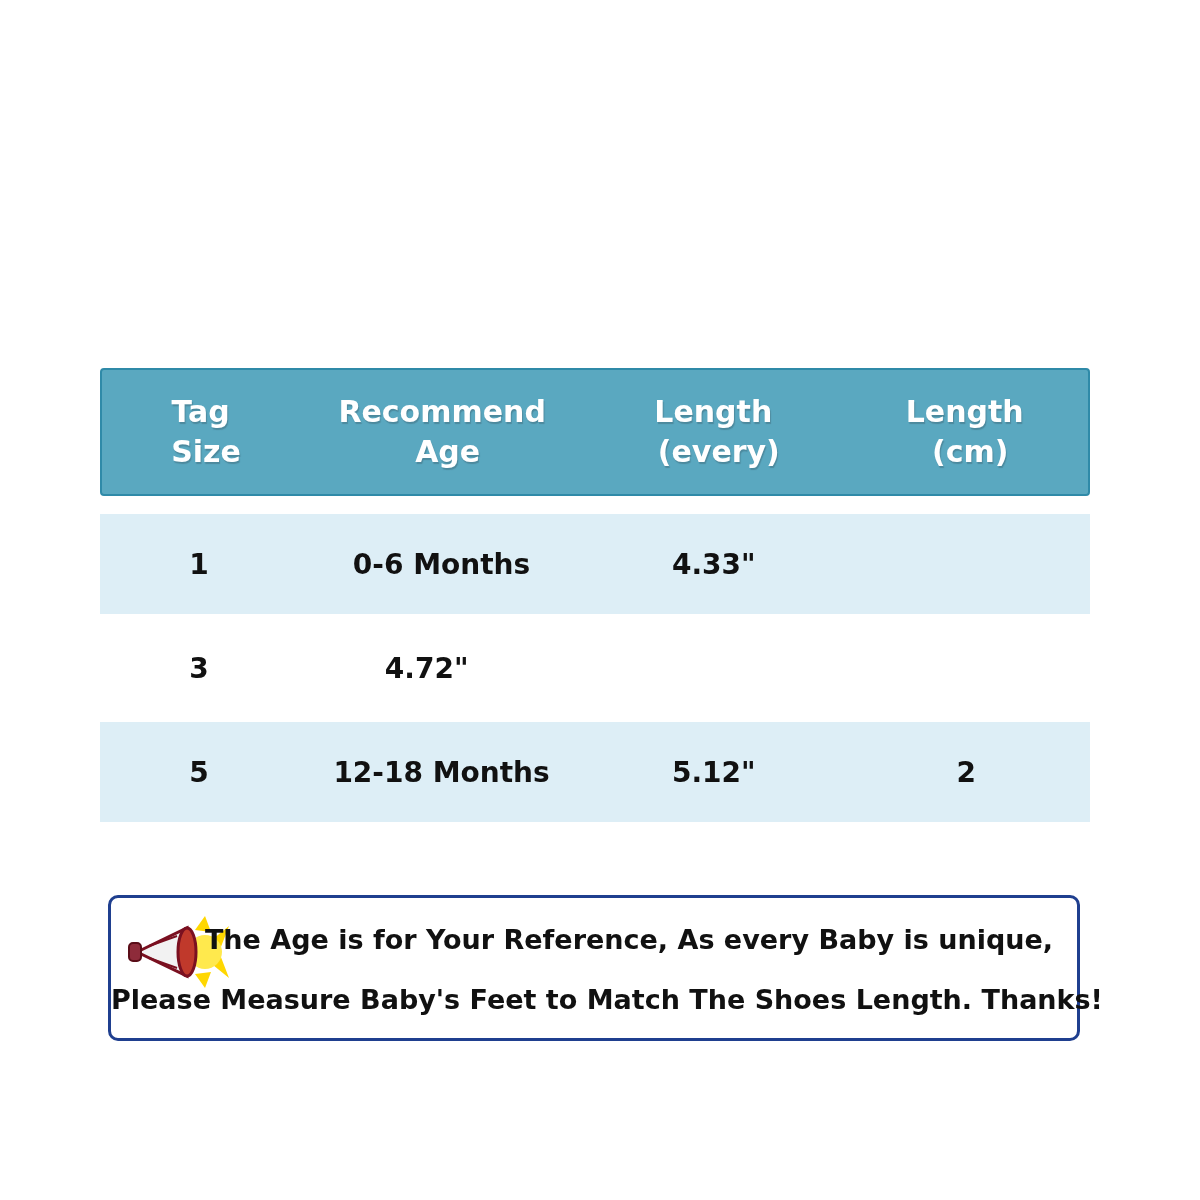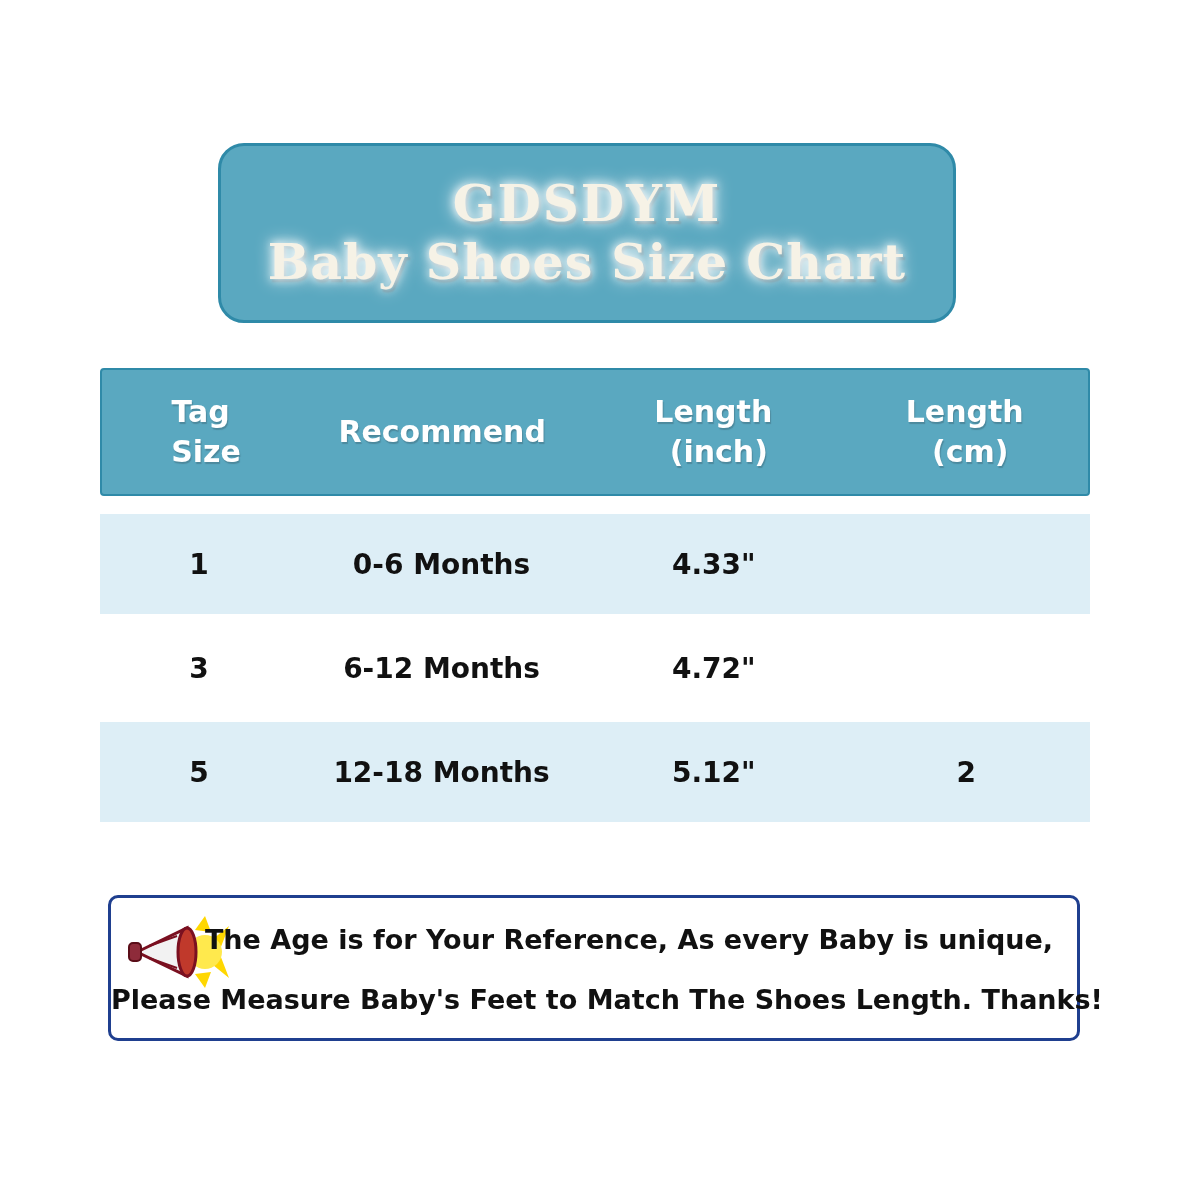--- a/index.html
+++ b/index.html
@@ -139,56 +139,52 @@
     top: 18px;
     width: 110px;
     height: 72px;
   }
 </style>
 </head>
 <body>
 
 <div class="page">
 
-  <div class="title-banner">
-    <div class="title-main">GDSDYM</div>
-    <div class="title-sub">Baby Shoes Size Chart</div>
-  </div>
 
   <div class="table-wrap">
 
     <div class="header-row">
       <div class="hcell col-1">
         <span>Tag</span>
         <span class="l2">Size</span>
       </div>
       <div class="hcell col-2">
         <span>Recommend</span>
+        <span class="l2">Age</span>
       </div>
       <div class="hcell col-3">
         <span>Length</span>
-        <span class="l2">(inch)</span>
+        <span class="l2">(every)</span>
       </div>
       <div class="hcell col-4">
         <span>Length</span>
         <span class="l2">(cm)</span>
       </div>
     </div>
 
     <div class="rows">
 
       <div class="drow shade">
         <div class="dcell col-1">1</div>
         <div class="dcell col-2">0-6 Months</div>
         <div class="dcell col-3">4.33"</div>
       </div>
 
       <div class="drow plain">
         <div class="dcell col-1">3</div>
-        <div class="dcell col-2">6-12 Months</div>
         <div class="dcell col-3">4.72"</div>
       </div>
 
       <div class="drow shade">
         <div class="dcell col-1">5</div>
         <div class="dcell col-2">12-18 Months</div>
         <div class="dcell col-3">5.12"</div>
         <div class="dcell col-4">2</div>
       </div>
 

